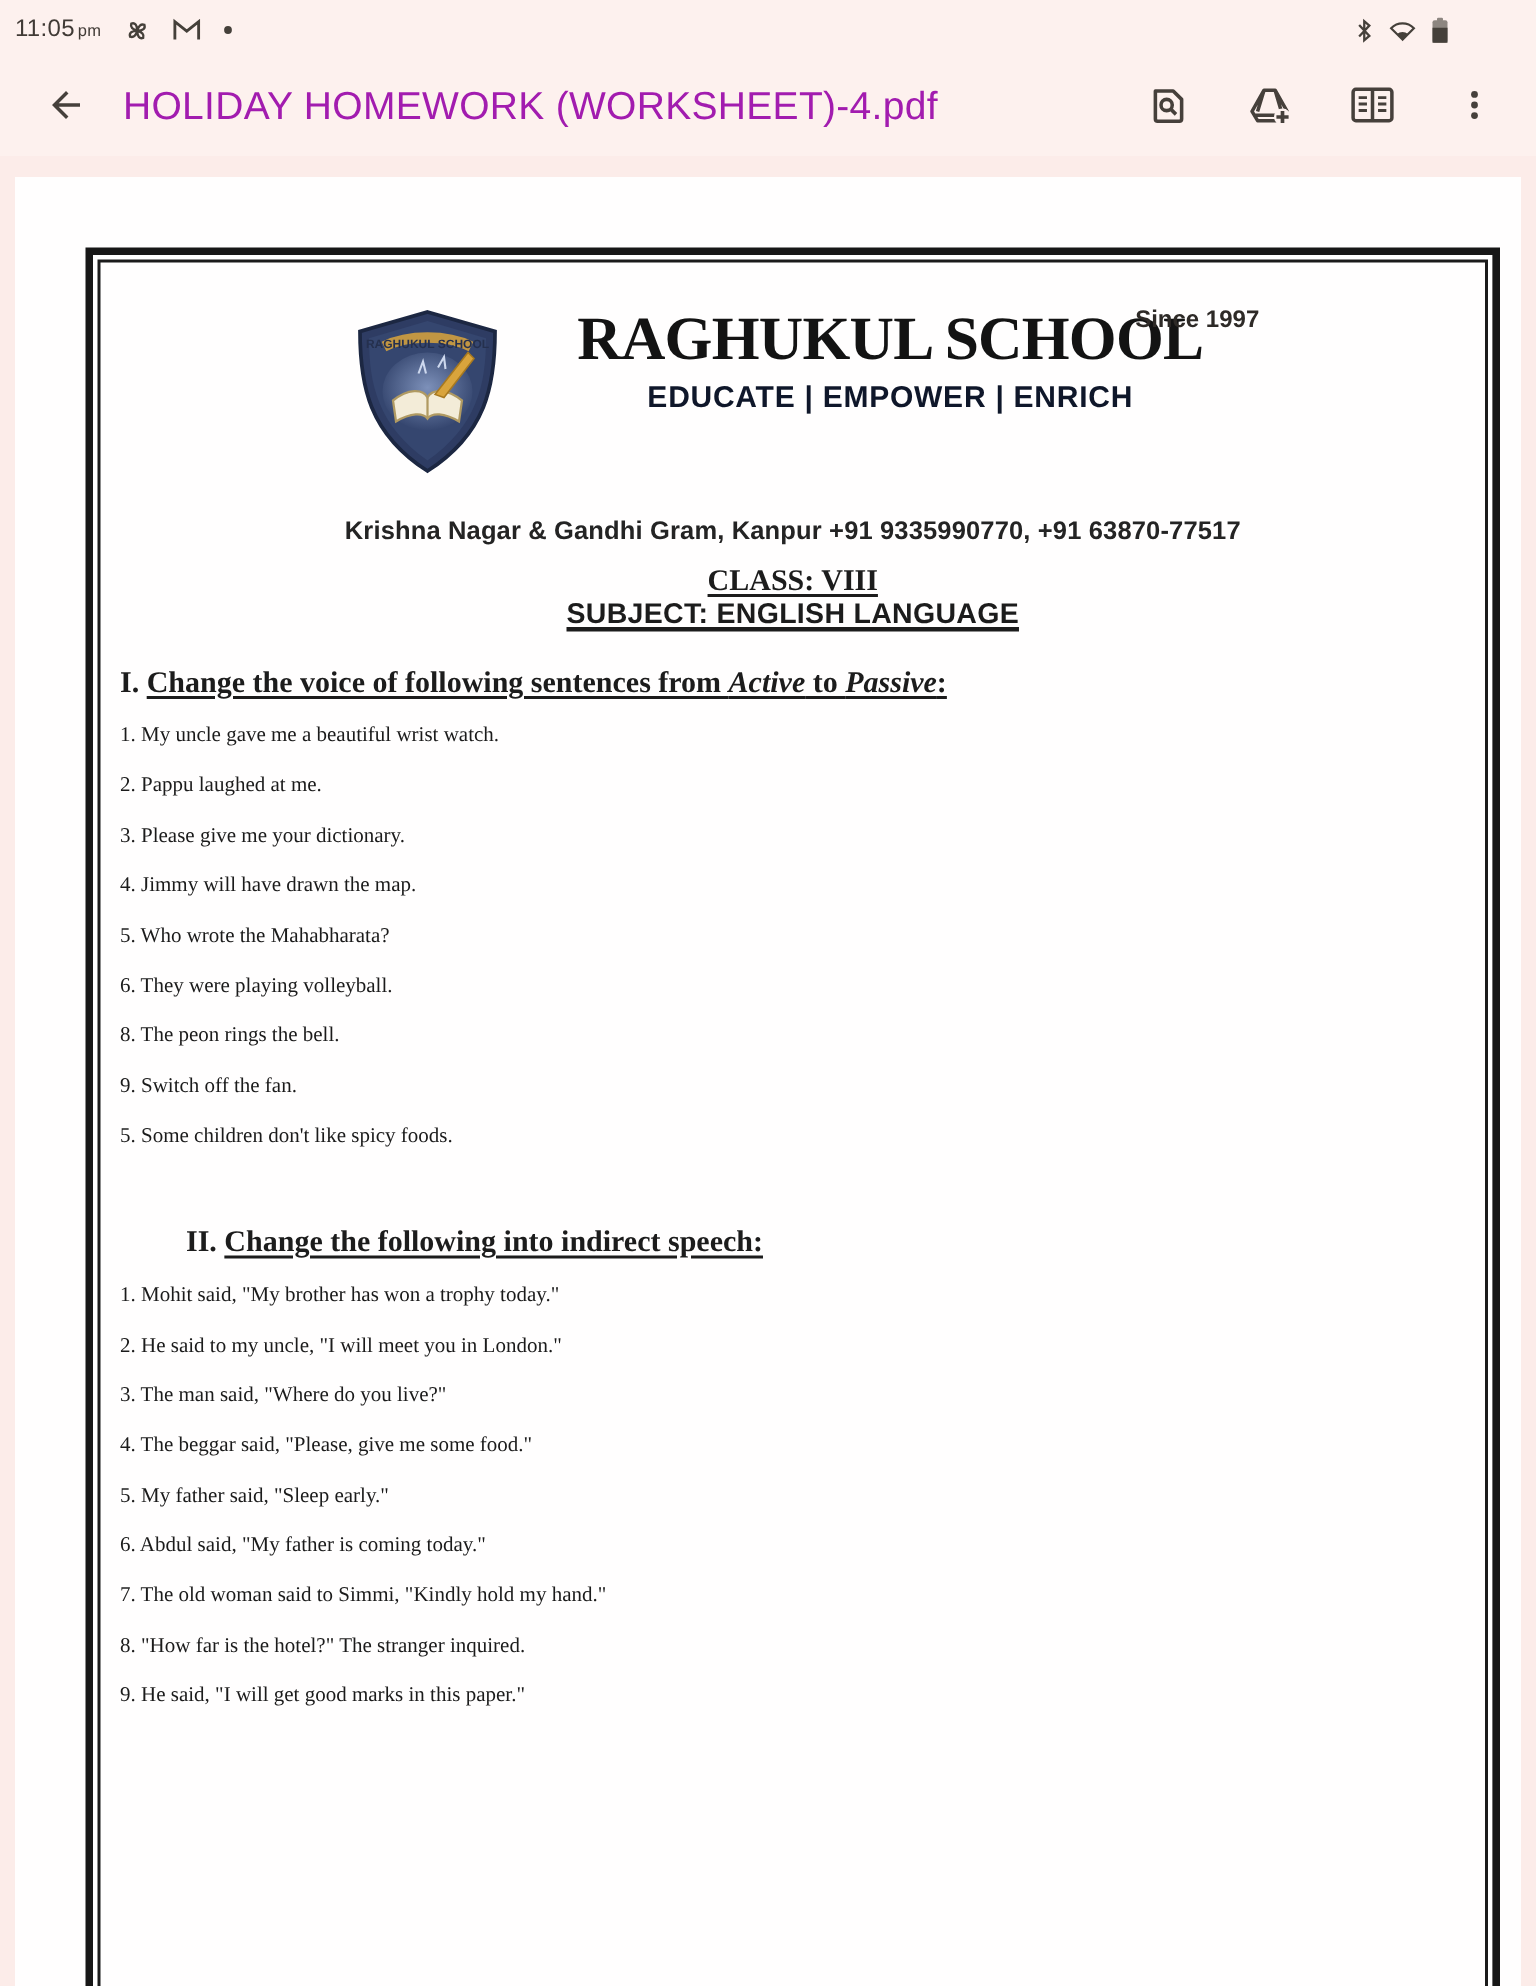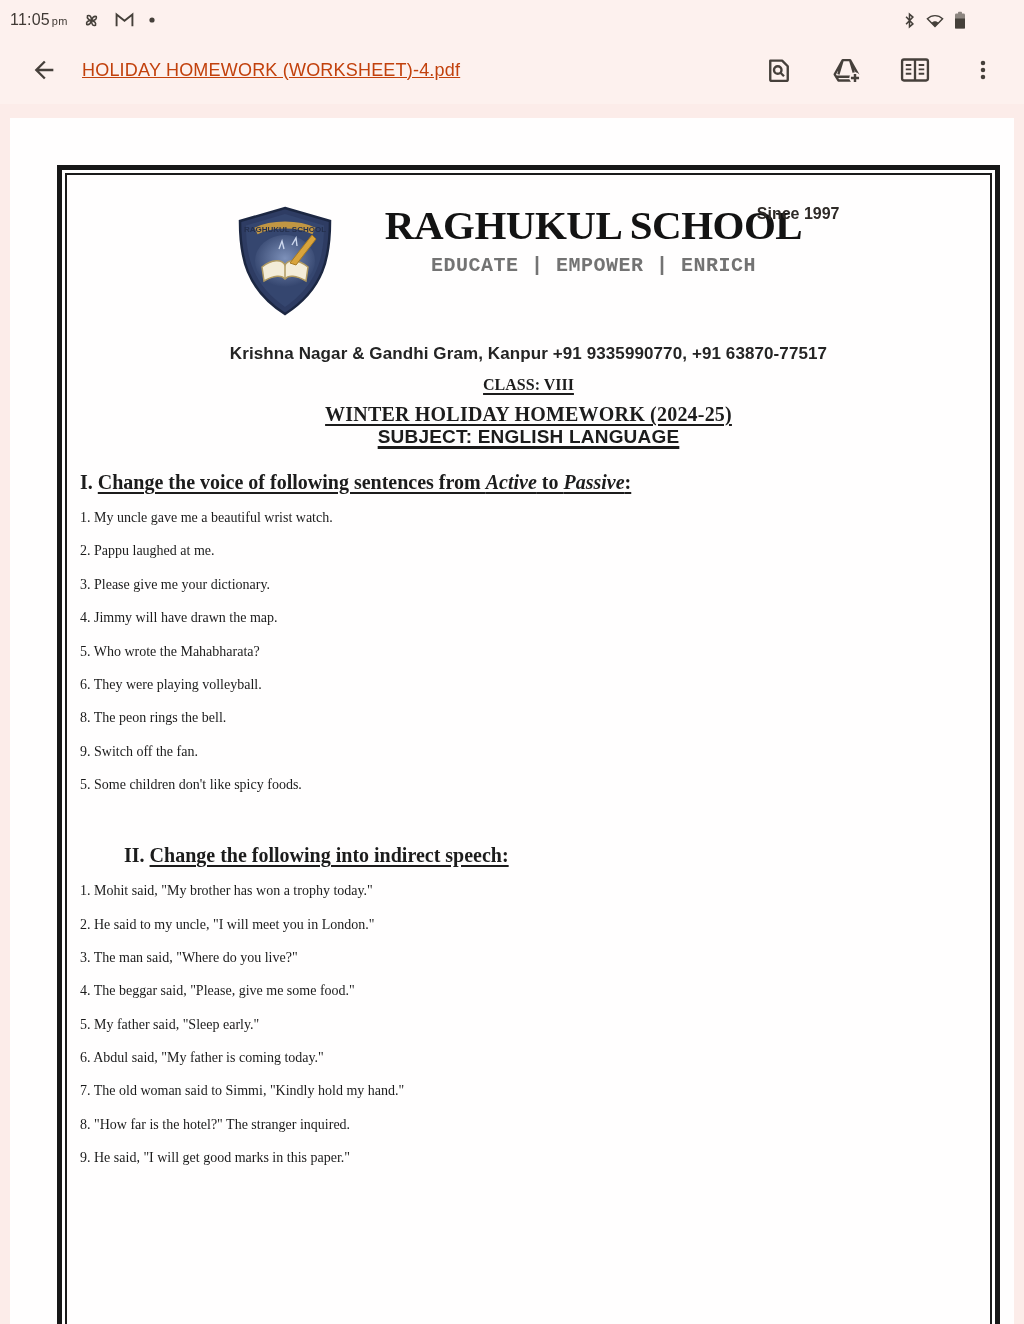--- a/index.html
+++ b/index.html
@@ -22,22 +22,22 @@
   .sb-right { display:flex; align-items:center; gap:9px; }
   .sb-icon svg { display:block; }
   
   .app-bar {
     position:absolute; top:36px; left:0; right:0; height:68px;
     display:flex; align-items:center;
     background:#fdf1ee;
   }
   .back-btn { margin-left:24px; width:40px; height:40px; display:flex; align-items:center; justify-content:center; cursor:pointer; }
   .ab-title {
-    margin-left:18px; font-size:18px; color:#c2410c; letter-spacing:.2px;
-    white-space:nowrap; overflow:hidden; flex:1;text-decoration:underline;
+    margin-left:18px; font-size:26px; color:#a21caf; letter-spacing:.2px;
+    white-space:nowrap; overflow:hidden; flex:1;
   }
   .ab-actions { display:flex; align-items:center; gap:26px; margin-right:20px; }
   .ab-btn { width:42px; height:42px; display:flex; align-items:center; justify-content:center; cursor:pointer; }
   
   .pdf-page {
     position:absolute; top:118px; left:10px; right:10px; bottom:-20px;
     background:#fffefe;
   }
   .doc-box {
     position:absolute; top:47px; left:47px; right:14px; bottom:-30px;
@@ -51,30 +51,30 @@
   .hdr { position:relative; width:634px; margin:0 auto; height:114px; }
   .hdr-logo { position:absolute; left:22px; top:0; }
   .hdr-since { position:absolute; right:6px; top:0; font-family:"Liberation Sans",sans-serif; font-weight:700; font-size:16px; color:#2e2a27; }
   .hdr-name {
     margin-left:130px; text-align:center; margin-top:15px;
     font-weight:700; font-size:41px; line-height:1.0; color:#131313; letter-spacing:-.5px;
     white-space:nowrap;
   }
   .hdr-tag {
     margin-left:130px; text-align:center; margin-top:8px;
-    font-family:Liberation Mono, monospace; font-weight:600; font-size:20px; color:#737373; letter-spacing:.5px;
+    font-family:Liberation Sans, sans-serif; font-weight:600; font-size:20px; color:#0f172a; letter-spacing:.5px;
     white-space:nowrap;
   }
   .hdr-addr {
     text-align:center; margin-top:25px;
     font-family:"Liberation Sans",sans-serif; font-weight:700; font-size:17px; color:#242424; letter-spacing:.1px;
     white-space:nowrap;
   }
   .u { text-decoration:underline; text-decoration-thickness:1.8px; text-underline-offset:3px; }
-  .class-line { text-align:center; margin-top:12px; font-weight:700; font-size:16px; }
+  .class-line { text-align:center; margin-top:12px; font-weight:700; font-size:20px; }
   .hw-line   { text-align:center; margin-top:9px;  font-weight:700; font-size:20px; letter-spacing:.2px; }
   .subject-line {
     text-align:center; 
     font-family:"Liberation Sans",sans-serif; font-weight:800; font-size:19px; letter-spacing:.2px;
     text-decoration:underline; text-decoration-thickness:2.5px; text-underline-offset:3px;
   }
   .sec-head { margin-top:23px; font-weight:700; font-size:20px; white-space:nowrap; }
   .sec-head .it { font-style:italic; }
   .items { margin-top:16px; }
   .item { font-size:14px; margin-bottom:17.4px; color:#1b1b1b; white-space:nowrap; }
@@ -185,21 +185,20 @@
           <path d="M45 44 l3-8 2 8 M58 40 l4-7 1 8" stroke="#cdd8ee" stroke-width="1.4" fill="none"></path>
         </svg>
       </div>
       <div class="hdr-since">Since 1997</div>
       <div class="hdr-name">RAGHUKUL SCHOOL</div>
       <div class="hdr-tag">EDUCATE |  EMPOWER | ENRICH</div>
     </div>
     <div class="hdr-addr">Krishna Nagar &amp; Gandhi Gram, Kanpur  +91 9335990770, +91 63870-77517</div>
 
     <div class="class-line"><span class="u">CLASS: VIII</span></div>
-    <div class="hw-line"><span class="u">WINTER HOLIDAY HOMEWORK (2024-25)</span></div>
     <div class="subject-line">SUBJECT: ENGLISH LANGUAGE</div>
 
     <div class="sec-head">
       <span>I.</span>
       <span class="u"><span>Change the voice of following sentences from </span><span class="it">Active</span><span> to </span><span class="it">Passive</span><span>:</span></span>
     </div>
     <div class="items">
       <div class="item">1. My uncle gave me a beautiful wrist watch.</div>
       <div class="item">2. Pappu laughed at me.</div>
       <div class="item">3. Please give me your dictionary.</div>

